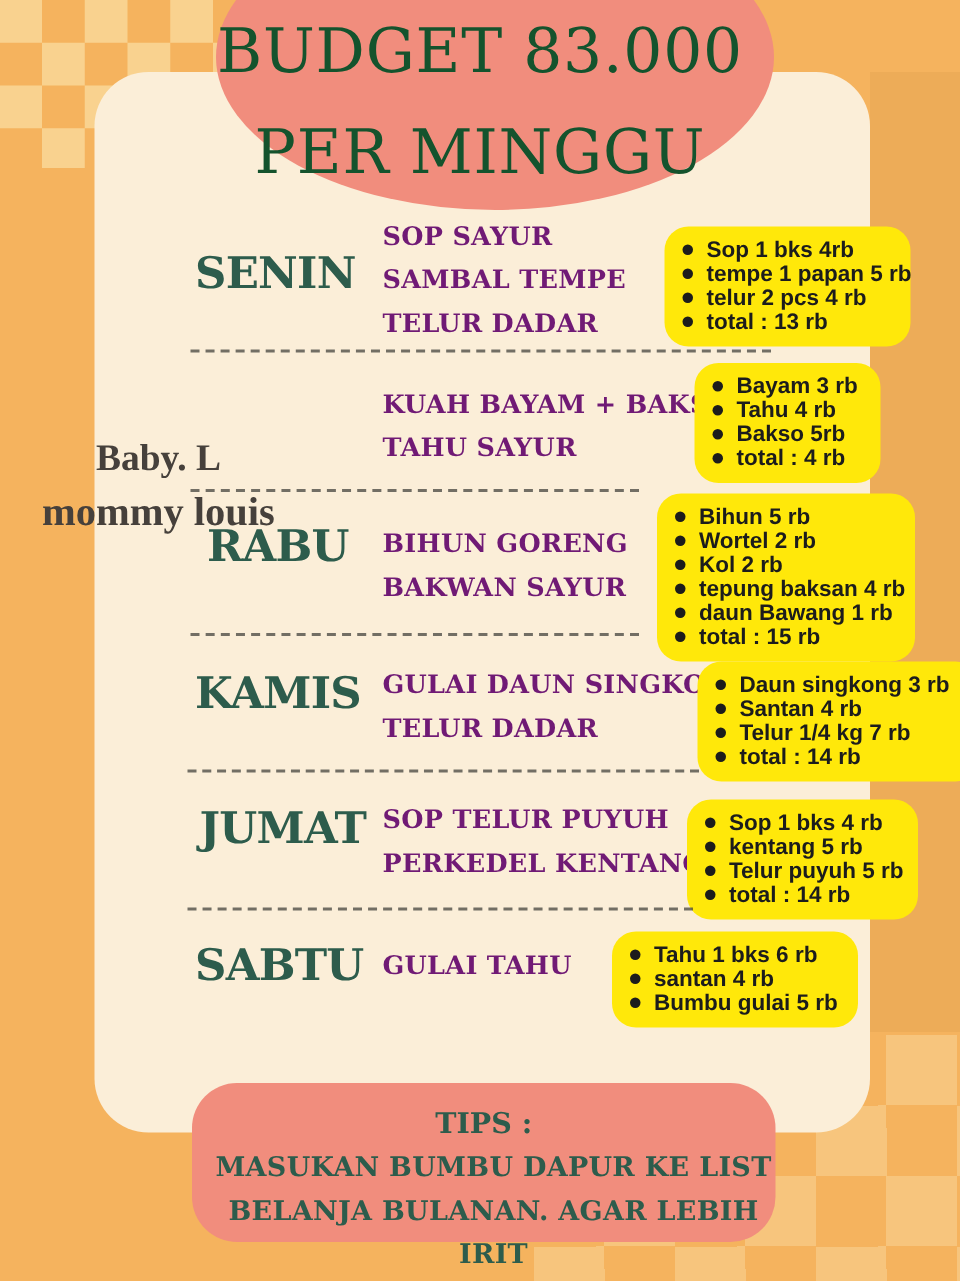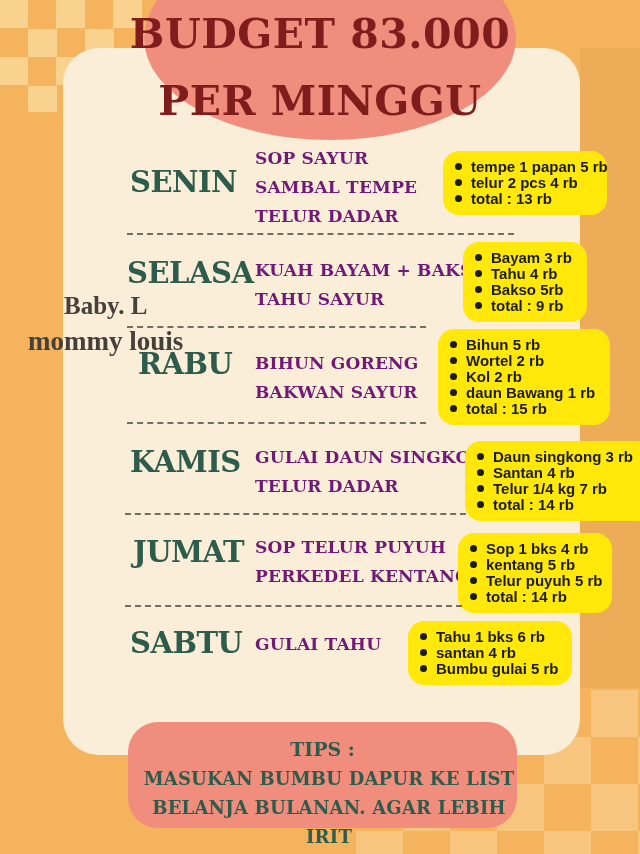--- a/index.html
+++ b/index.html
@@ -28,21 +28,21 @@
     position:absolute;left:580px;top:48px;width:60px;height:640px;
     background:rgba(120,60,0,0.06);
   }
   
   .title-oval{
     position:absolute;left:144px;top:-64px;width:372px;height:204px;
     background:#F18D7D;border-radius:50%;
   }
   .title-line{
     position:absolute;left:20px;width:600px;text-align:center;
-    color:#7f1d1d;font-weight:bold;font-size:41px;letter-spacing:.5px;
+    color:#14532d;font-weight:normal;font-size:41px;letter-spacing:.5px;
     line-height:1.1;
   }
   .title-1{top:12px;}
   .title-2{top:79px;}
   
   .wm{
     position:absolute;color:#46403B;
     font-family:Liberation Serif, serif;font-weight:600;
   }
   .wm-1{left:64px;top:292px;font-size:25px;}
@@ -99,48 +99,49 @@
   <div class="wm wm-1">Baby. L</div>
   <div class="wm wm-2">mommy louis</div>
 
   <div class="day-label" style="left:130px;top:168px">SENIN</div>
   <div class="menu" style="left:255px;top:144px">
     <div class="menu-line">SOP SAYUR</div>
     <div class="menu-line">SAMBAL TEMPE</div>
     <div class="menu-line">TELUR DADAR</div>
   </div>
   <div class="cost-box" style="left:443px;top:151px;width:146px">
+    <div class="cost-item">Sop 1 bks 4rb</div>
     <div class="cost-item">tempe 1 papan 5 rb</div>
     <div class="cost-item">telur 2 pcs 4 rb</div>
     <div class="cost-item">total : 13 rb</div>
   </div>
   <div class="divider" style="left:127px;top:233px;width:387px"></div>
 
-  <div class="day-label" style="left:127px;top:259px">SELASA</div>
   <div class="menu" style="left:255px;top:256px">
     <div class="menu-line">KUAH BAYAM + BAKSO</div>
     <div class="menu-line">TAHU SAYUR</div>
   </div>
   <div class="cost-box" style="left:463px;top:242px;width:106px">
     <div class="cost-item">Bayam 3 rb</div>
     <div class="cost-item">Tahu 4 rb</div>
     <div class="cost-item">Bakso 5rb</div>
-    <div class="cost-item">total : 9 rb</div>
+    <div class="cost-item">total : 4 rb</div>
   </div>
   <div class="divider" style="left:127px;top:326px;width:299px"></div>
 
   <div class="day-label" style="left:138px;top:350px">RABU</div>
   <div class="menu" style="left:255px;top:349px">
     <div class="menu-line">BIHUN GORENG</div>
     <div class="menu-line">BAKWAN SAYUR</div>
   </div>
   <div class="cost-box" style="left:438px;top:329px;width:154px">
     <div class="cost-item">Bihun 5 rb</div>
     <div class="cost-item">Wortel 2 rb</div>
     <div class="cost-item">Kol 2 rb</div>
+    <div class="cost-item">tepung baksan 4 rb</div>
     <div class="cost-item">daun Bawang 1 rb</div>
     <div class="cost-item">total : 15 rb</div>
   </div>
   <div class="divider" style="left:127px;top:422px;width:299px"></div>
 
   <div class="day-label" style="left:130px;top:448px">KAMIS</div>
   <div class="menu" style="left:255px;top:443px">
     <div class="menu-line">GULAI DAUN SINGKONG</div>
     <div class="menu-line">TELUR DADAR</div>
   </div>

